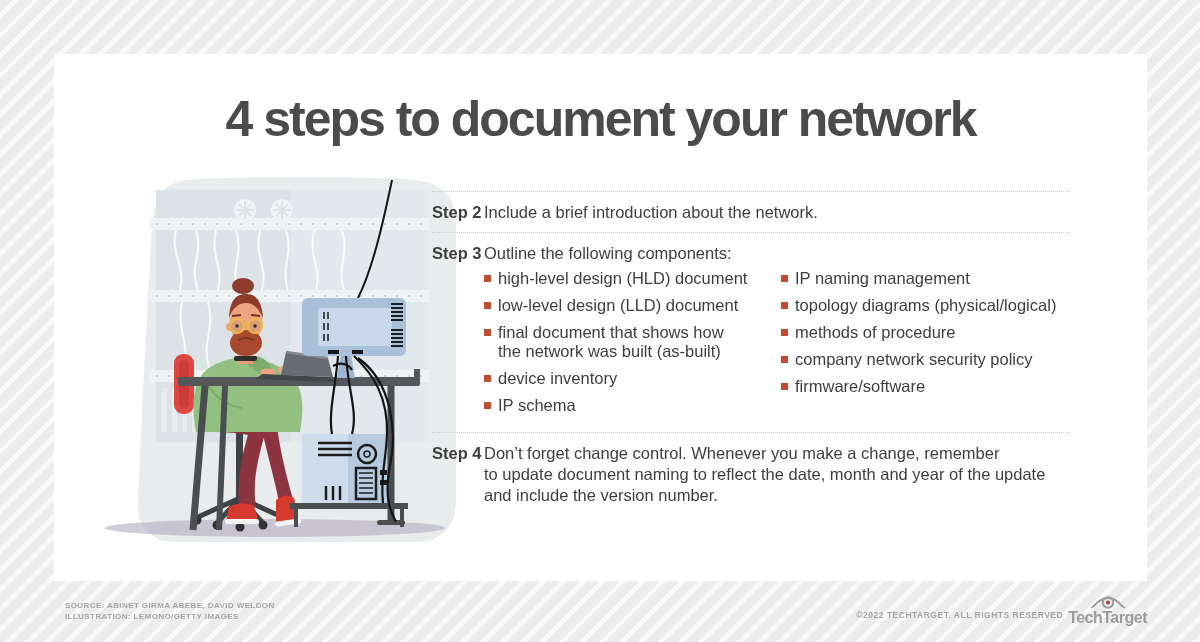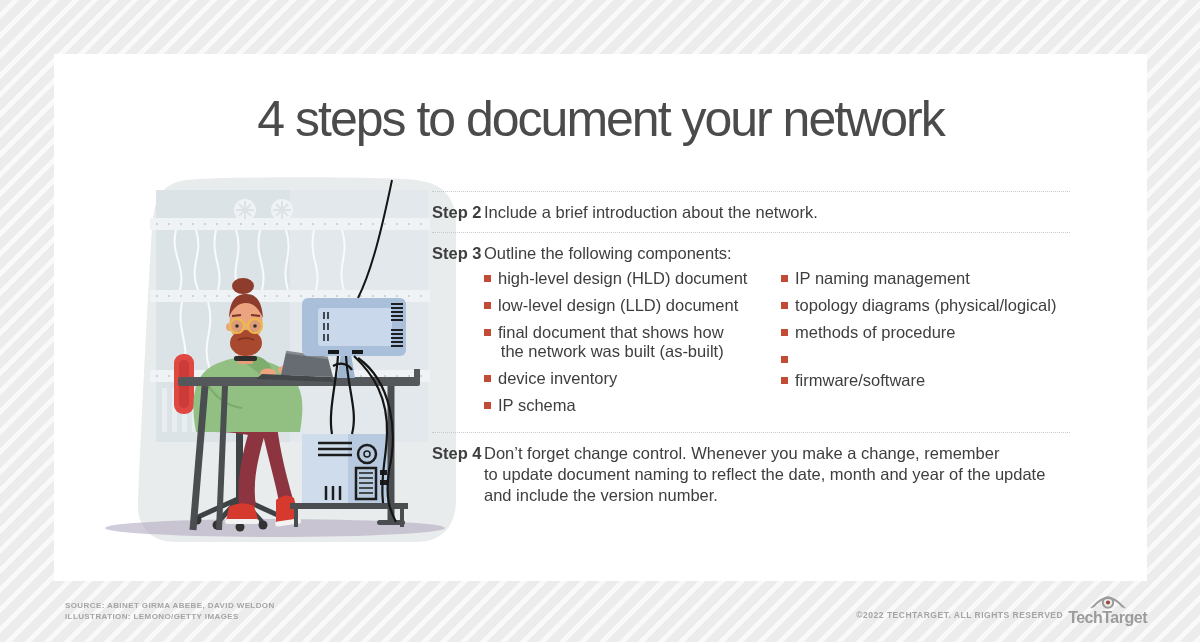--- a/index.html
+++ b/index.html
@@ -9,39 +9,39 @@
   .page {
     position:relative; width:1200px; height:642px;
     background:repeating-linear-gradient(135deg,#ececec 0px,#ececec 9px,#f9f9f9 9px,#f9f9f9 14px);
   }
   .card {
     position:absolute; left:54px; top:54px; width:1093px; height:527px;
     background:#ffffff;
   }
   .title {
     position:absolute; left:0; right:0; top:36px;
-    text-align:center; font-size:50px; font-weight:400;
+    text-align:center; font-size:50px; font-weight:700;
     letter-spacing:-2px; color:#4b4b4b;
   }
   .illu { position:absolute; left:36px; top:116px; width:380px; height:380px; }
 
   .steps {
     position:absolute; left:378px; top:128px; width:638px;
     color:#3e3e3e; font-size:16.5px; line-height:21px;
   }
   .step { display:grid; grid-template-columns:52px 1fr; }
   .step .lbl { font-weight:700; }
   .step .txt { white-space:pre-line; }
   .sep { border-top:1px dotted #c5cacc; margin:9px 0 10px 0; }
 
   .bullets { display:flex; margin-top:5px; }
   .bullets ul { list-style:none; }
   .bullets .col-left { width:297px; flex:0 0 297px; }
   .bullets .col-right { flex:1; }
-  .bullets li { display:flex; line-height:19px; margin-bottom:8px;text-align:right; }
+  .bullets li { display:flex; line-height:19px; margin-bottom:8px; }
   .sq {
     flex:0 0 auto; width:7px; height:7px; background:#c14b35;
     margin:6px 7px 0 0;
   }
   .bullets .itxt { white-space:pre-line; }
 
   .footer-source {
     position:absolute; left:65px; top:600px;
     font-size:8px; line-height:11px; font-weight:700;
     letter-spacing:.4px; color:#a5a5a5;
@@ -305,20 +305,21 @@
               <li>
                   <span class="sq"></span>
                   <span class="itxt">topology diagrams (physical/logical)</span>
                 </li>
               <li>
                   <span class="sq"></span>
                   <span class="itxt">methods of procedure</span>
                 </li>
               <li>
                   <span class="sq"></span>
+                  <span class="itxt">company network security policy</span>
                 </li>
               <li>
                   <span class="sq"></span>
                   <span class="itxt">firmware/software</span>
                 </li>
             </ul>
           </div>
         </div>
       </div>
 

